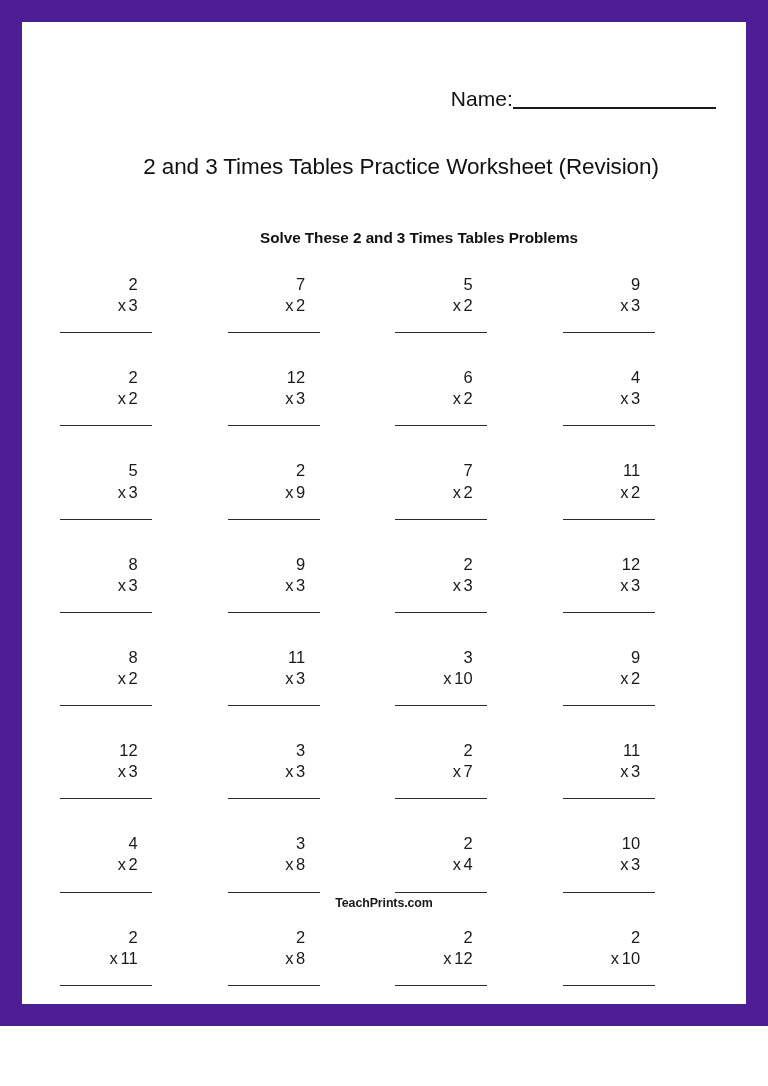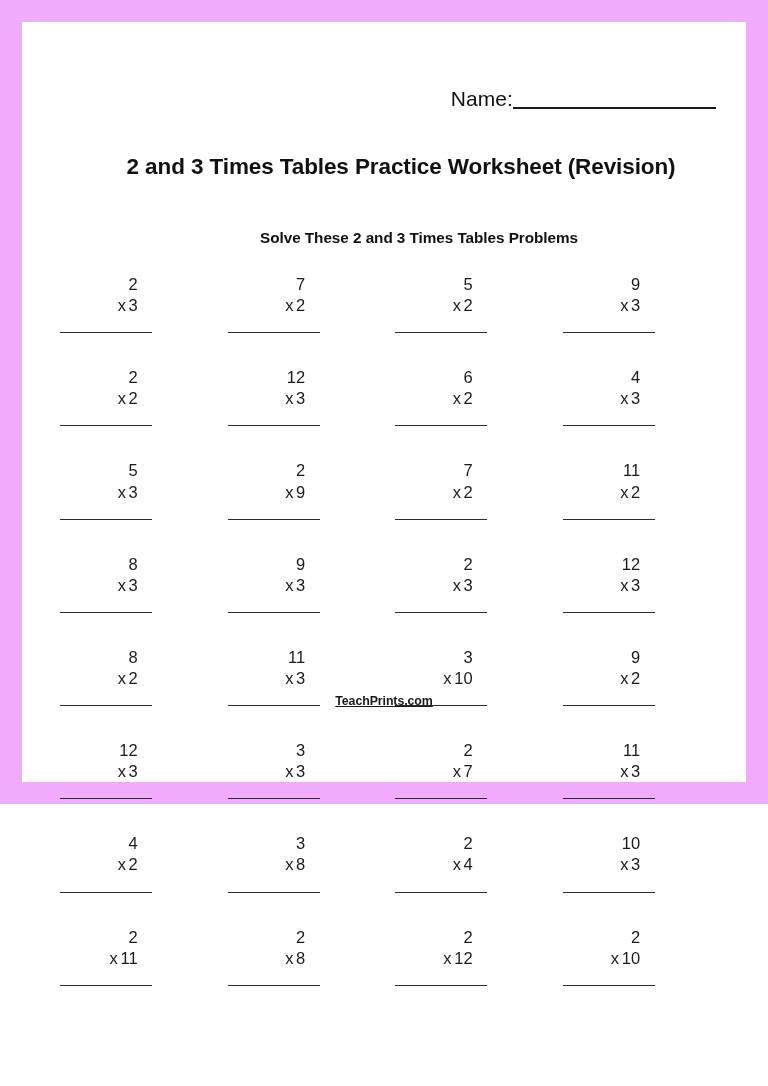--- a/index.html
+++ b/index.html
@@ -11,23 +11,23 @@
     width: 768px;
     height: 1086px;
     font-family: "Liberation Sans", sans-serif;
     overflow: hidden;
   }
 
   
   .page {
     position: relative;
     width: 768px;
-    height: 804px;
+    height: 1026px;
     box-sizing: border-box;
-    background: #f0abfc;
+    background: #4c1d95;
     padding: 22px 22px 22px 22px;
   }
   .sheet {
     position: relative;
     width: 100%;
     height: 100%;
     background: #ffffff;
     box-sizing: border-box;
   }
 
@@ -53,21 +53,21 @@
   }
 
   
   .title {
     position: absolute;
     top: 132px;
     left: 0;
     right: 0;
     text-align: center;
     font-size: 22.5px;
-    font-weight: bold;
+    font-weight: normal;
     color: #111111;
     letter-spacing: -0.1px;
     padding-left: 34px;
   }
   .subtitle {
     position: absolute;
     top: 207px;
     left: 0;
     right: 0;
     text-align: center;
@@ -112,29 +112,28 @@
     padding-bottom: 16px;
     letter-spacing: 0.2px;
   }
   .op-sign {
     margin-right: 2.5px;
   }
 
   
   .footer {
     position: absolute;
-    bottom: 74px;
+    bottom: 94px;
     left: 0;
     right: 0;
     text-align: center;
     font-size: 12.4px;
     font-weight: bold;
     color: #1a1a1a;
     letter-spacing: -0.1px;
-    text-decoration: underline;
   }
 </style>
 </head>
 <body>
 
 <div class="page">
   <div class="sheet">
 
     <div class="name-row">
       <span class="name-label">Name:</span>

